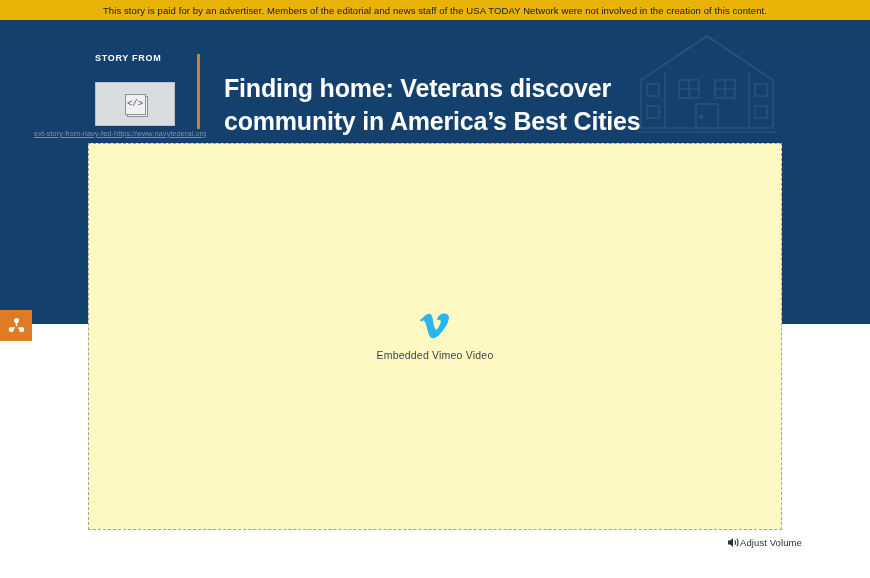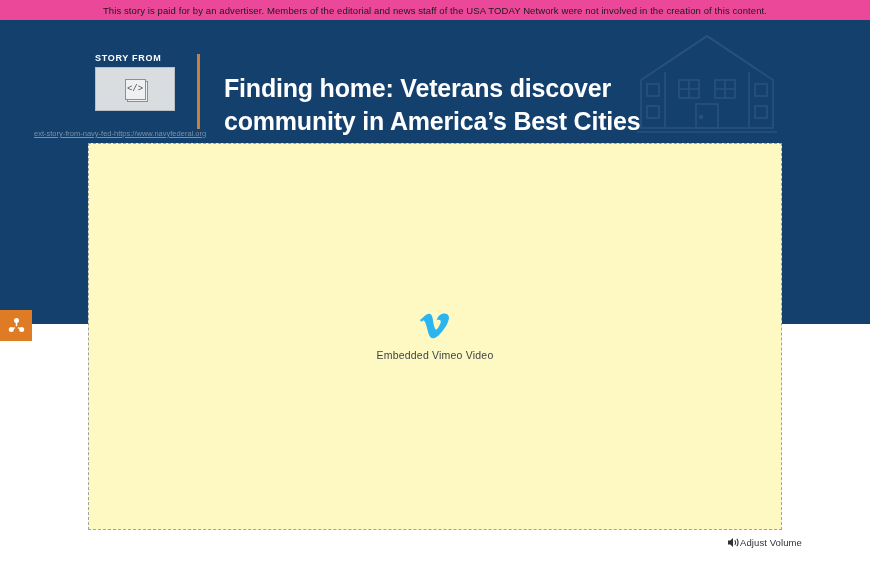--- a/index.html
+++ b/index.html
@@ -11,21 +11,21 @@
     height: 578px;
     background: #ffffff;
     font-family: "Liberation Sans", sans-serif;
     overflow: hidden;
     position: relative;
   }
 
   
   .disclaimer-bar {
     height: 20px;
-    background: #ec4899;
+    background: #eab308;
     display: flex;
     align-items: center;
     justify-content: center;
   }
   .disclaimer-text {
     font-size: 9.5px;
     color: #1a1a1a;
     letter-spacing: 0.1px;
     white-space: nowrap;
   }
@@ -46,21 +46,21 @@
     position: absolute;
     left: 95px;
     top: 33px;
     width: 80px;
   }
   .story-from-label {
     color: #ffffff;
     font-size: 9px;
     font-weight: bold;
     letter-spacing: 0.7px;
-    margin-bottom: 4px;
+    margin-bottom: 19px;
   }
   .broken-img {
     width: 78px;
     height: 42px;
     background: #d9dde0;
     border: 1px solid #b9bfc4;
     display: flex;
     align-items: center;
     justify-content: center;
     position: relative;

